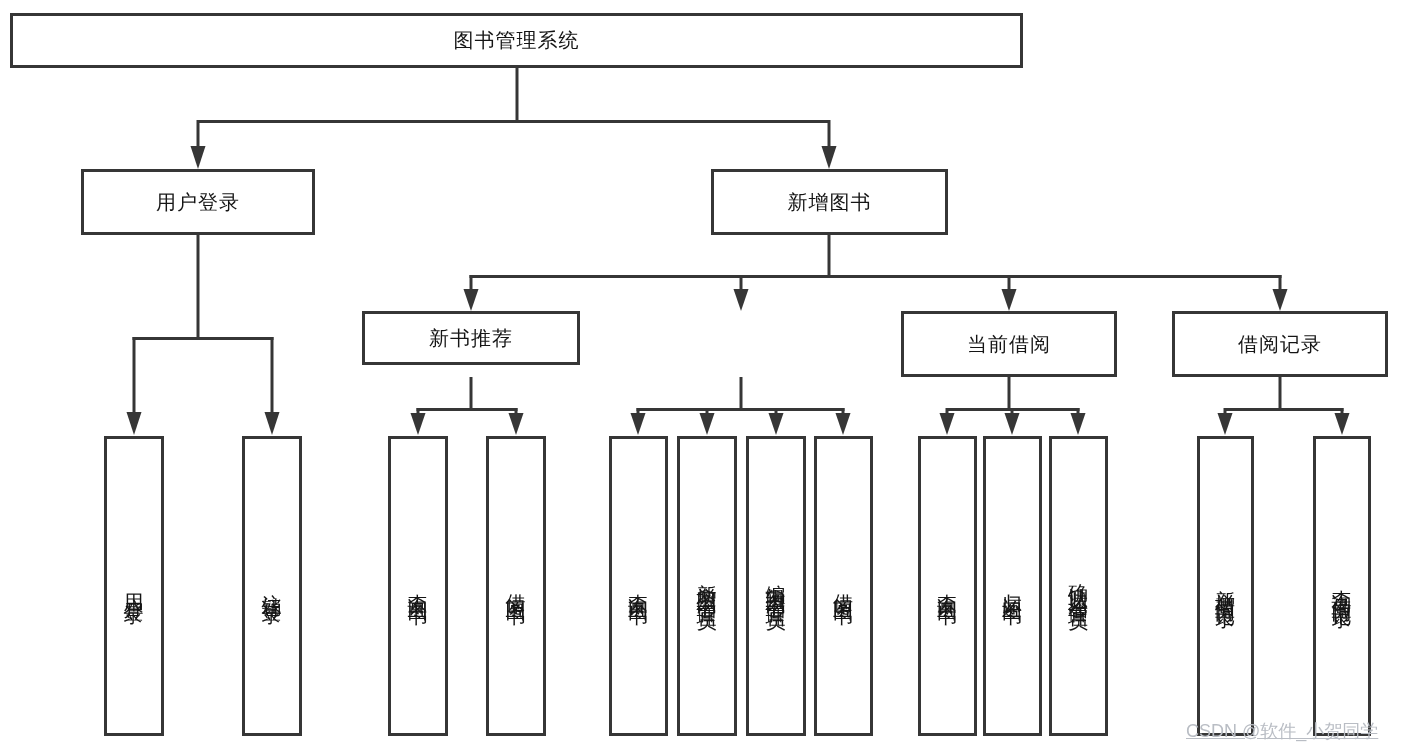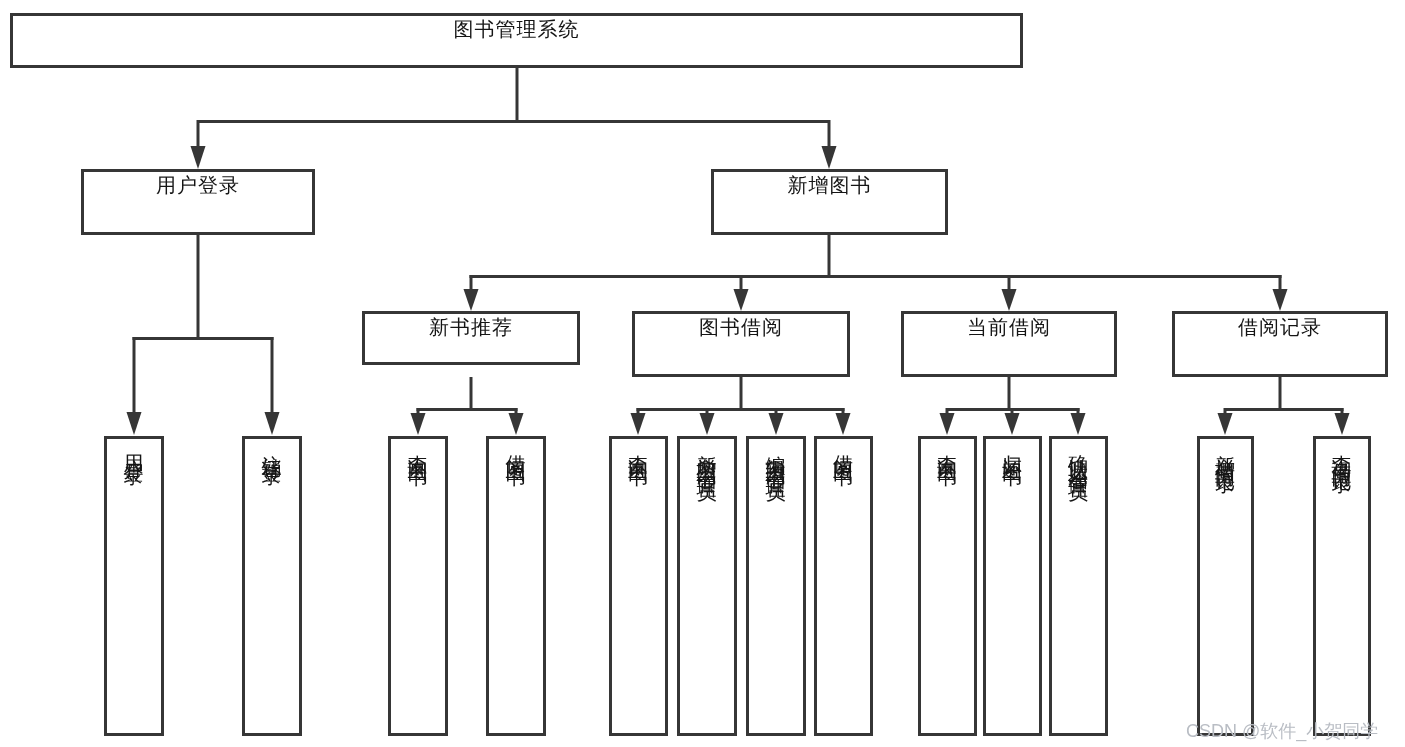--- a/index.html
+++ b/index.html
@@ -17,21 +17,21 @@
     background:var(--bg);
     overflow:hidden;
   }
   .wires{position:absolute;left:0;top:0;color:var(--line);}
   .wires line{stroke:currentColor;stroke-width:3;}
   .wires polygon{fill:currentColor;}
   .box{
     position:absolute;
     background:#fff;
     border:3px solid var(--line);
-    display:flex;align-items:flex-start;justify-content:center;
+    display:flex;align-items:center;justify-content:center;
     color:var(--text);
   }
   .box .lbl{
     font-size:20px;
     letter-spacing:1px;
     white-space:nowrap;
   }
   .box.v .lbl{
     writing-mode:vertical-rl;
     text-orientation:mixed;
@@ -39,20 +39,21 @@
     line-height:1;
     white-space:normal;
   }
   .watermark{
     position:absolute;
     left:1186px;top:719px;
     font-size:18px;
     color:var(--wm);
     white-space:nowrap;
     z-index:5;
+    text-decoration:underline;
   }
 </style>
 </head>
 <body>
 
 <div class="canvas">
 
   <svg class="wires" width="1405" height="747" viewBox="0 0 1405 747" aria-hidden="true">
 
     <line x1="517" y1="67" x2="517" y2="123"></line>
@@ -122,23 +123,20 @@
   <div class="box h" style="left:81px;top:169px;width:234px;height:66px">
     <span class="lbl">用户登录</span>
   </div>
   <div class="box h" style="left:711px;top:169px;width:237px;height:66px">
     <span class="lbl">新增图书</span>
   </div>
 
   <div class="box h" style="left:362px;top:311px;width:218px;height:54px">
     <span class="lbl">新书推荐</span>
   </div>
-  <div class="box h" style="left:632px;top:311px;width:218px;height:66px">
-    <span class="lbl">图书借阅</span>
-  </div>
   <div class="box h" style="left:901px;top:311px;width:216px;height:66px">
     <span class="lbl">当前借阅</span>
   </div>
   <div class="box h" style="left:1172px;top:311px;width:216px;height:66px">
     <span class="lbl">借阅记录</span>
   </div>
 
   <div class="box v" style="left:104px;top:436px;width:60px;height:300px">
     <span class="lbl">用户登录</span>
   </div>

